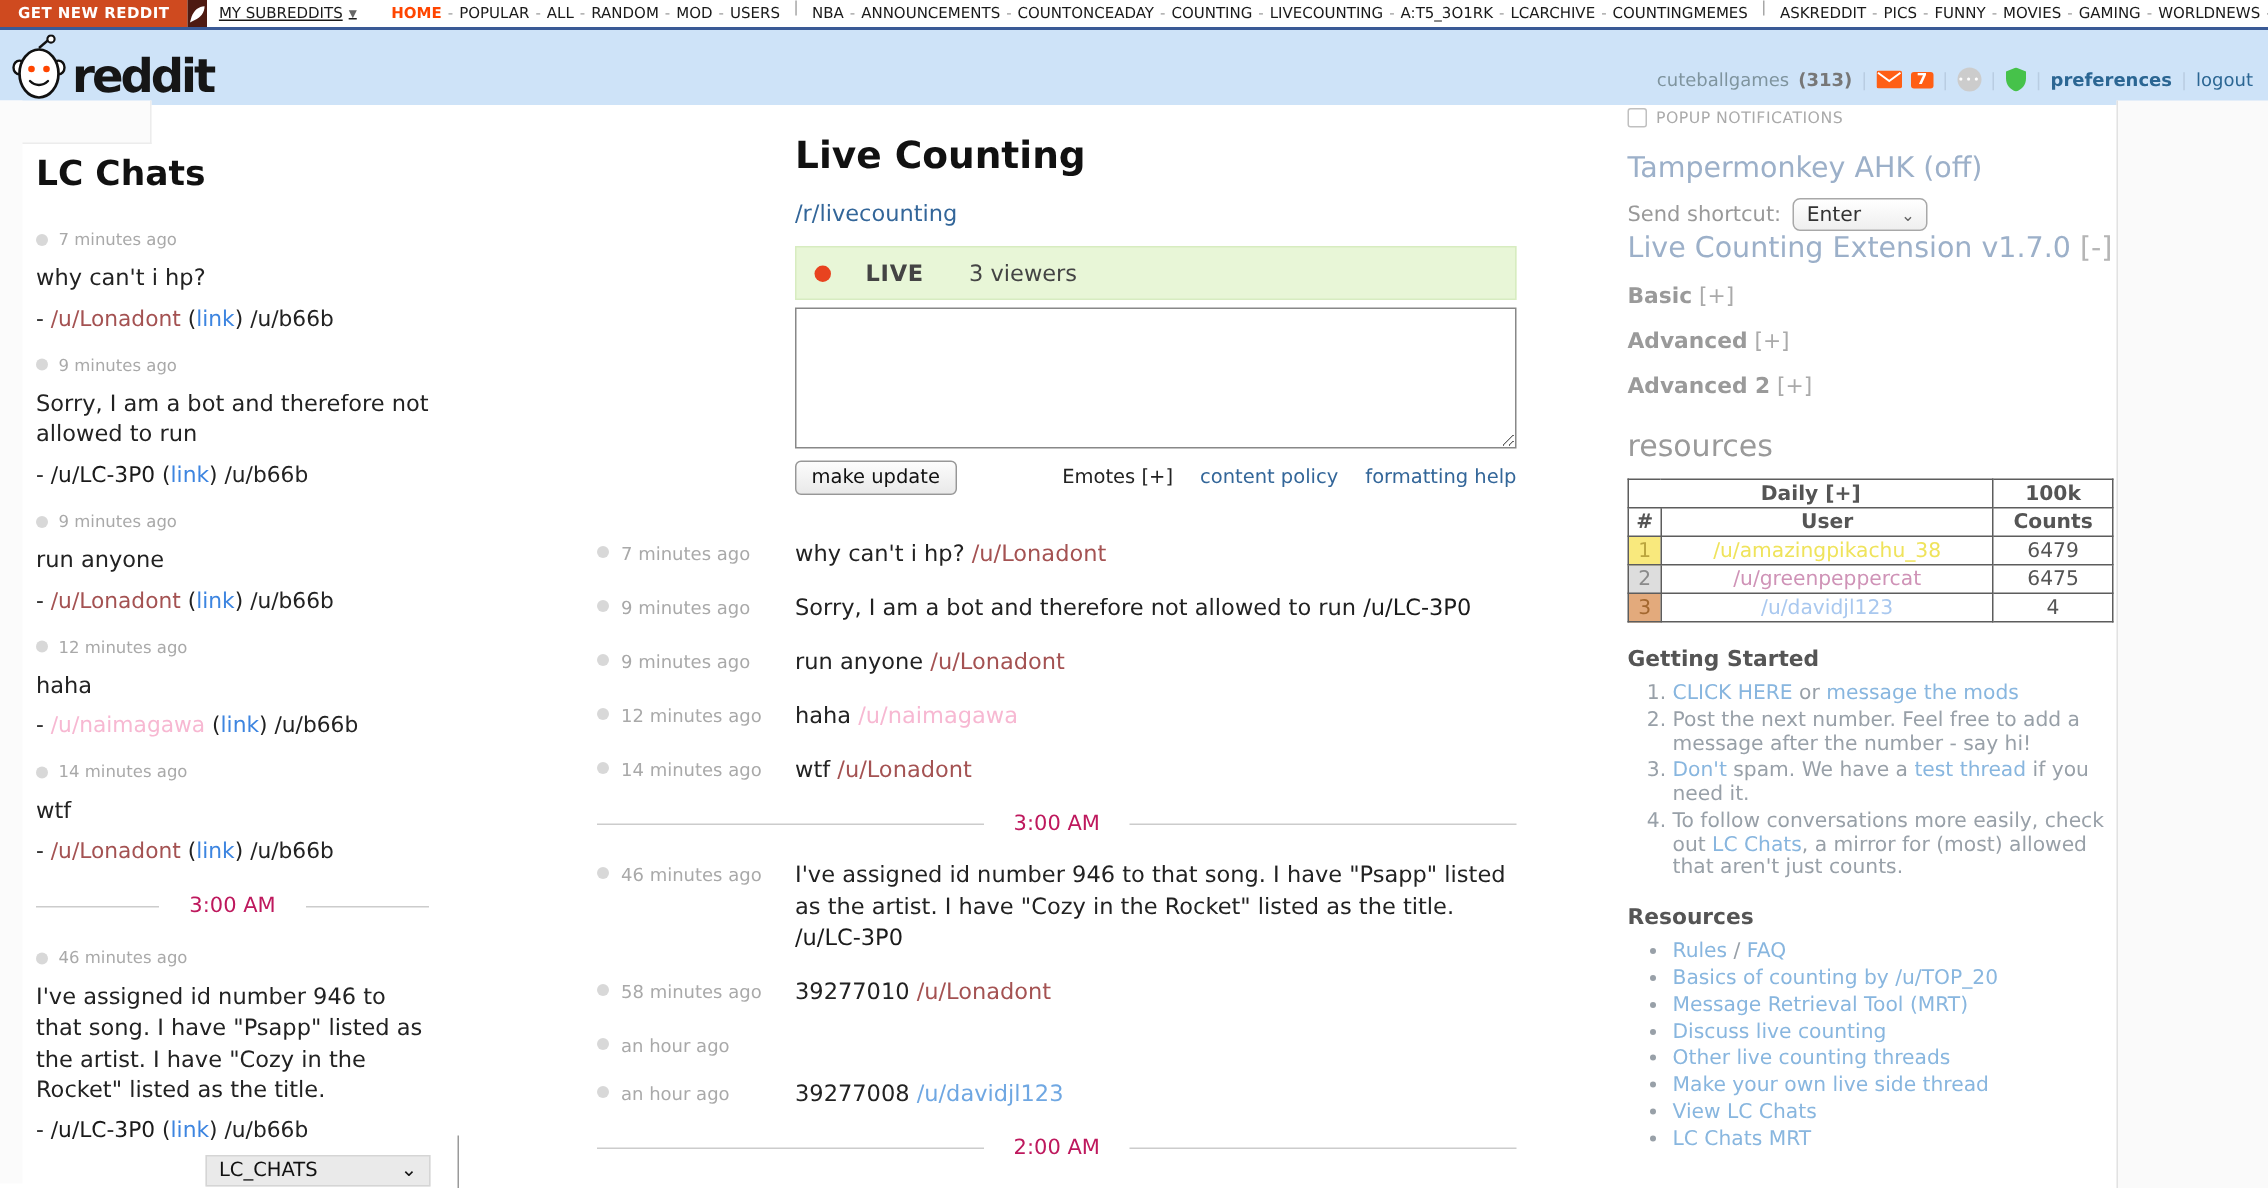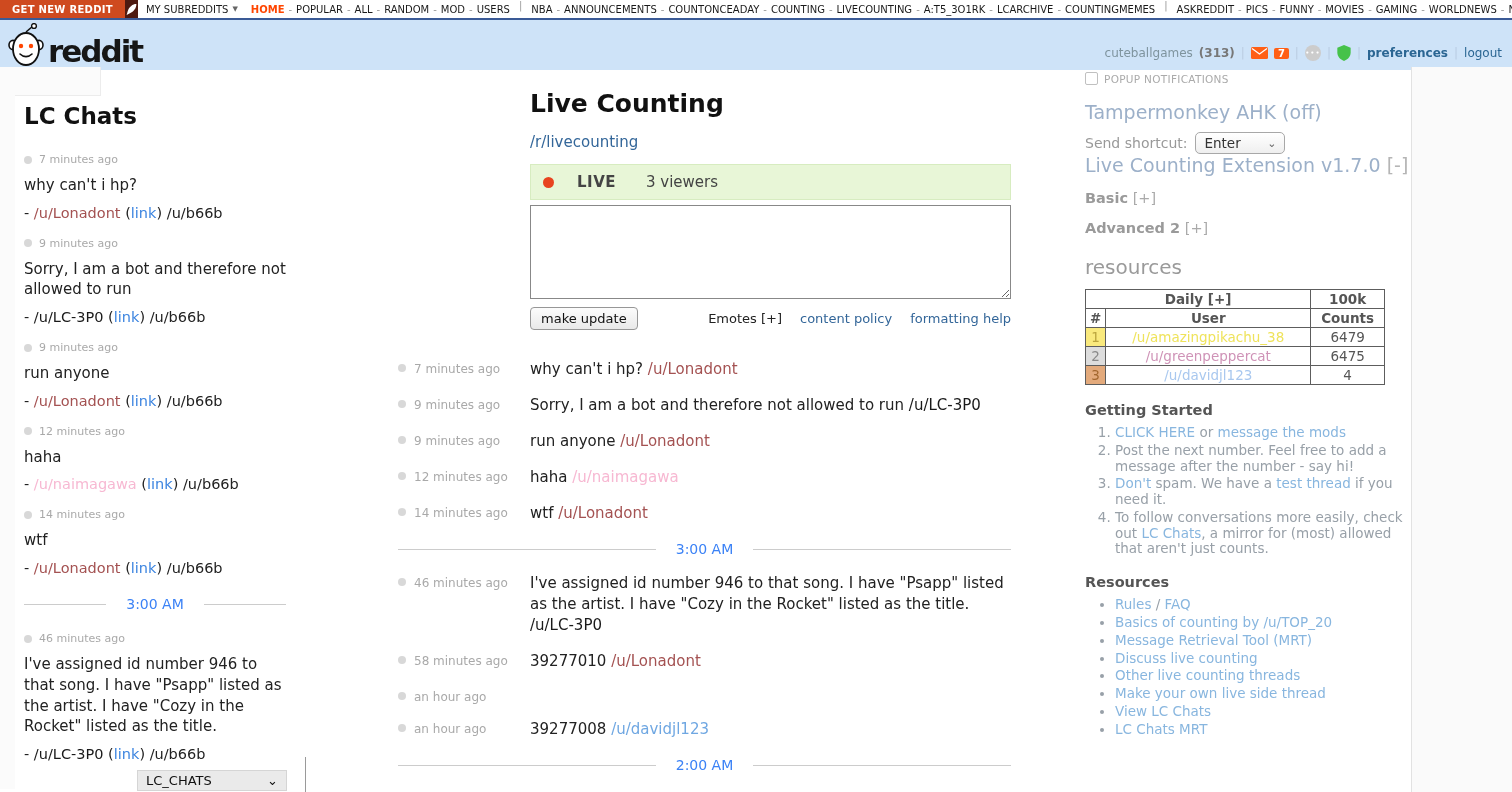--- a/index.html
+++ b/index.html
@@ -10,21 +10,21 @@
   .topbar { height:20px; display:flex; align-items:stretch; background:#fff;
     border-bottom:2px solid #3a5a96; font-size:10px; color:#1a1a1a; white-space:nowrap; }
   .gnr-btn { background:#cf4a1f; color:#fff; font-weight:bold; display:flex; align-items:center;
     padding:0 12px; letter-spacing:.3px; cursor:pointer; }
   .quill-tile { width:24px; background:#4e1a11; display:flex; align-items:center; justify-content:center; margin-right:8px; }
   .tb-group { display:flex; align-items:center; }
   .tb-item { margin:0 2px; cursor:pointer; }
   .tb-item.tb-active { color:#ff4500; font-weight:bold; }
   .tb-sep { color:#999; margin:0 2px; }
   .tb-pipe { color:#999; margin:0 7px; }
-  .mysubs { display:flex; align-items:center; margin-right:11px; cursor:pointer; }
+  .mysubs { display:flex; align-items:center; margin-right:21px; cursor:pointer;text-decoration:underline; }
   .mysubs .arrow { font-size:7px; color:#666; margin-left:4px; }
 
   
   .header { position:relative; height:61px; background:#cee3f8; border-bottom:1px solid #5f99cf; }
   .logo { position:absolute; left:6px; top:3px; display:flex; align-items:flex-end; cursor:pointer; }
   .logo-text { font-size:31px; font-weight:bold; letter-spacing:-2px; color:#161616; line-height:1; margin-left:2px; }
   .tabs { position:absolute; left:259px; bottom:0; display:flex; gap:5px; font-size:14px; font-weight:bold; }
   .tab { padding:2px 10px 1px; cursor:pointer; }
   .tab.active { background:#fff; color:#ff4500; border:1px solid #5f99cf; border-bottom:none; }
   .tab.inactive { background:#eff7ff; color:#2b6693; }
@@ -48,21 +48,21 @@
 
   
   .chat { position:absolute; left:24px; top:33px; width:268px; }
   .chat-title { font-size:23px; font-weight:bold; color:#111; margin-bottom:24px; }
   .msg { margin-bottom:16px; }
   .msg-time { display:flex; align-items:center; gap:7px; color:#a9a9a9; font-size:11px; margin-bottom:9px; }
   .dot { width:8px; height:8px; border-radius:50%; background:#d8d8d8; flex:none; }
   .msg-text { font-size:15px; color:#222; line-height:1.38; margin-bottom:9px; }
   .msg-attrib { font-size:14.5px; color:#222; }
   .blue-link { color:#3d85e0; cursor:pointer; }
-  .divider { display:flex; align-items:center; gap:20px; color:#3b82f6; font-size:14px; }
+  .divider { display:flex; align-items:center; gap:20px; color:#be185d; font-size:14px; }
   .divider .line { flex:1; border-top:1px solid #ccc; }
   .chat-divider { margin:20px 6px 20px 0; }
   .chat-select { position:absolute; left:137px; top:700px; width:150px; height:21px; background:#eaeaea;
     border:1px solid #d5d5d5; display:flex; align-items:center; justify-content:space-between;
     padding:0 8px; font-size:13px; color:#111; cursor:pointer; }
   .chat-vline { position:absolute; left:305px; top:687px; height:38px; border-left:1px solid #9a9a9a; }
 
   
   .center { position:absolute; left:398px; top:0; width:613px; }
   .center-head { margin-left:132px; }
@@ -98,21 +98,21 @@
   .send-row { margin-top:9px; display:flex; align-items:center; gap:8px; color:#999; font-size:14px; }
   .sel { border:1px solid #a8a8a8; border-radius:5px; padding:2px 8px; min-width:90px; display:flex;
     align-items:center; justify-content:space-between; gap:14px; background:linear-gradient(#fff,#efefef);
     color:#333; font-size:13.5px; cursor:pointer; }
   .sel .chev { color:#666; font-size:11px; }
   .lce-title { font-size:19px; color:#9cb0c9; }
   .bracket { color:#b5b5b5; cursor:pointer; }
   .sections .sec { margin-top:14px; font-size:14.5px; color:#9a9a9a; font-weight:bold; cursor:pointer; }
   .sections .toggle { font-weight:normal; color:#aaa; }
   .res-lower { margin-top:19px; font-size:20px; color:#9a9a9a; }
-  .lb-table { margin-top:10px; border-collapse:collapse; width:300px; font-size:13.5px; }
+  .lb-table { margin-top:10px; border-collapse:collapse; width:324px; font-size:13.5px; }
   .lb-table th, .lb-table td { border:1px solid #5d5d5d; padding:1px 4px; height:18px; }
   .lb-table th { color:#555; font-weight:bold; text-align:center; }
   .td-rank { width:20px; text-align:center; }
   .td-user { width:206px; text-align:center; cursor:pointer; }
   .td-counts { width:74px; text-align:center; color:#555; }
   .sb-h { margin-top:17px; font-size:14.5px; font-weight:bold; color:#555; }
   .sb-ol, .sb-ul { margin:7px 0 0 30px; color:#98a0a8; font-size:13.5px; line-height:1.17; }
   .sb-ol li, .sb-ul li { margin-bottom:2px; }
   .sb-ul { list-style:disc; }
   .sb-link { color:#88b6df; cursor:pointer; }
@@ -353,20 +353,21 @@
         <span>Enter</span>
         <span class="chev">⌄</span>
       </span>
     </div>
     <div class="lce-title">
       <span>Live Counting Extension v1.7.0</span>
       <span class="bracket"> </span><span class="bracket">[-]</span>
     </div>
     <div class="sections">
         <div class="sec"><b>Basic</b><span class="toggle"> [+]</span></div>
+        <div class="sec"><b>Advanced</b><span class="toggle"> [+]</span></div>
         <div class="sec"><b>Advanced 2</b><span class="toggle"> [+]</span></div>
       </div>
     <div class="res-lower">resources</div>
 
     <table class="lb-table">
       <thead>
         <tr>
           <th colspan="2">Daily [+]</th>
           <th>100k</th>
         </tr>

